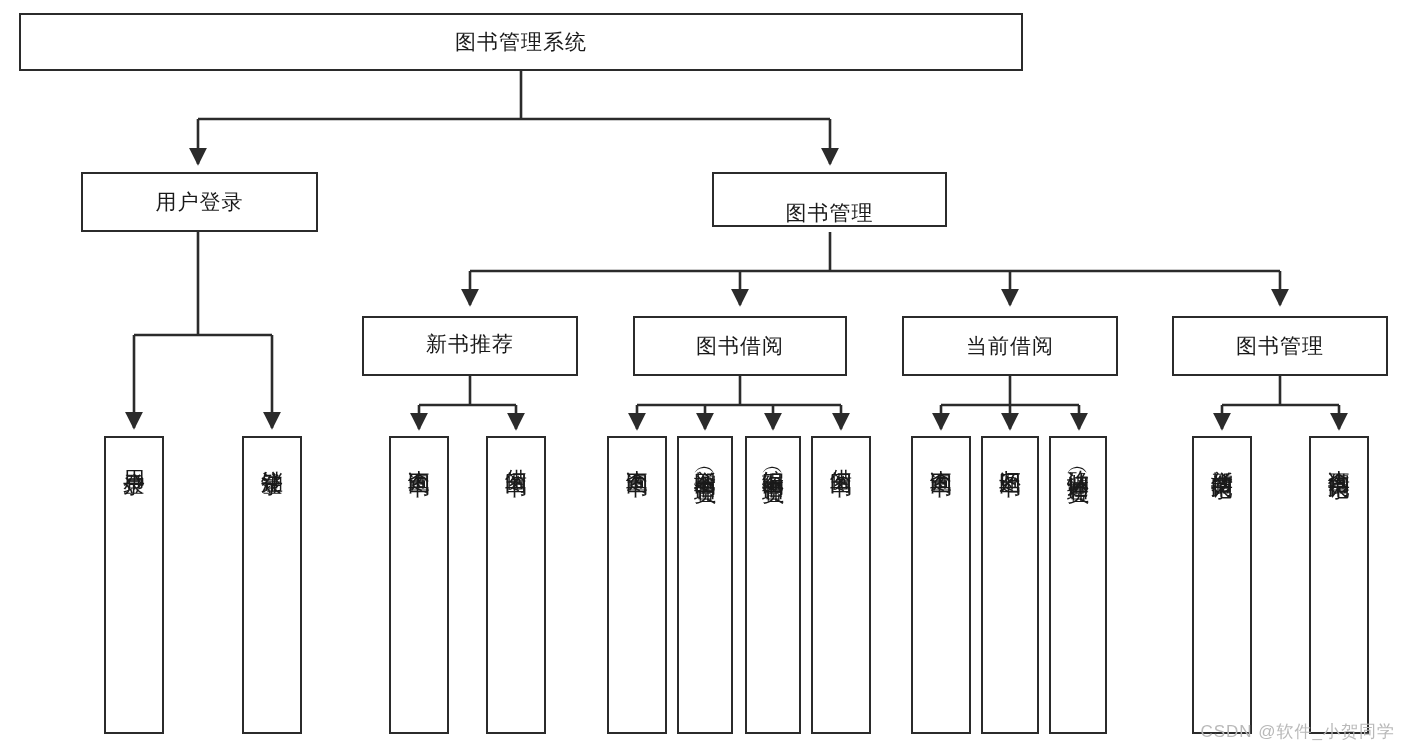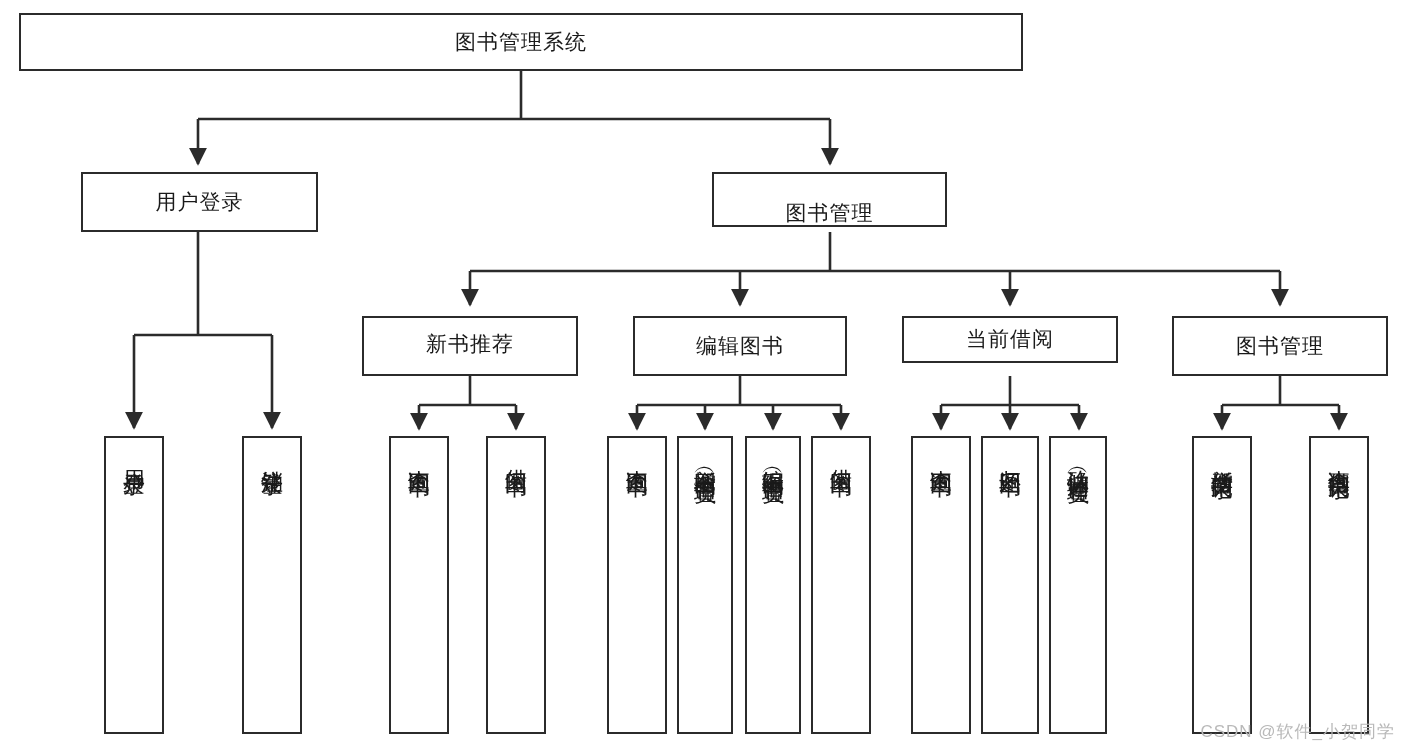--- a/index.html
+++ b/index.html
@@ -125,23 +125,23 @@
     <span class="label">用户登录</span>
   </div>
   <div class="node" style="left:712px; top:172px; width:235px; height:55px;align-items:flex-end;">
     <span class="label">图书管理</span>
   </div>
 
   <div class="node" style="left:362px; top:316px; width:216px; height:60px;font-family:Liberation Mono, monospace;">
     <span class="label">新书推荐</span>
   </div>
   <div class="node" style="left:633px; top:316px; width:214px; height:60px;">
-    <span class="label">编辑图书</span>
+    <span class="label">图书借阅</span>
   </div>
-  <div class="node" style="left:902px; top:316px; width:216px; height:47px;">
+  <div class="node" style="left:902px; top:316px; width:216px; height:60px;">
     <span class="label">当前借阅</span>
   </div>
   <div class="node" style="left:1172px; top:316px; width:216px; height:60px;">
     <span class="label">图书管理</span>
   </div>
 
   <div class="node vertical" style="left:104px; top:436px; width:60px; height:298px;">
     <span class="label">用户登录</span>
   </div>
   <div class="node vertical" style="left:242px; top:436px; width:60px; height:298px;">

